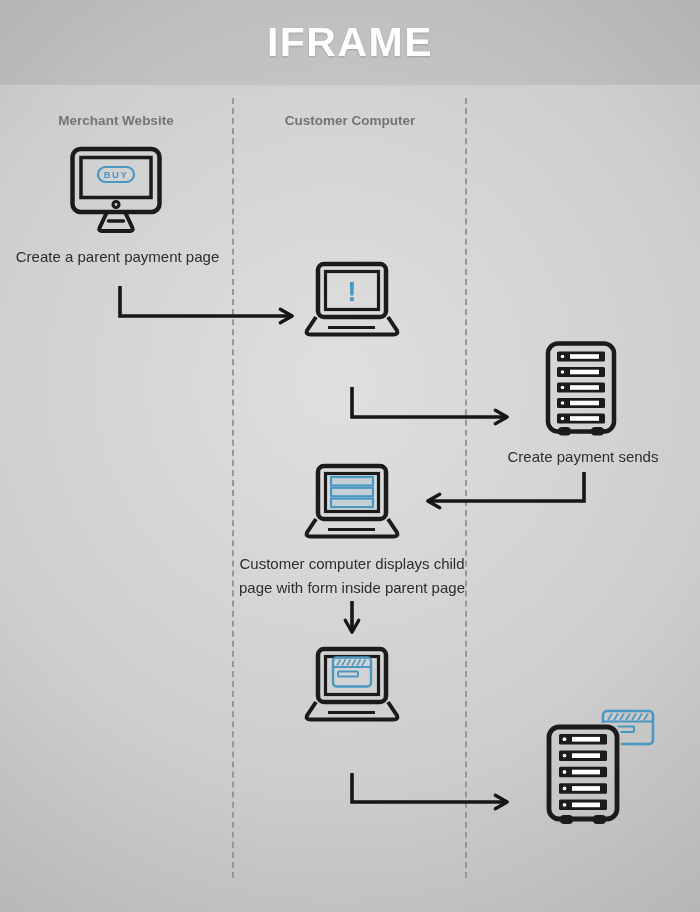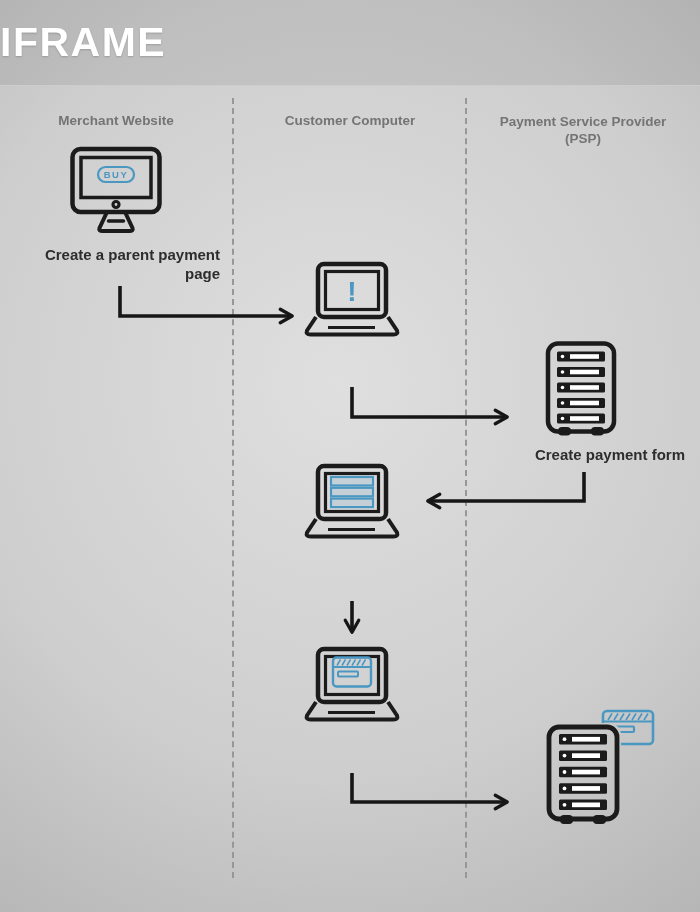--- a/index.html
+++ b/index.html
@@ -6,21 +6,21 @@
   html,body { background:#888; }
   body { font-family:"Liberation Sans", sans-serif; }
   .page{
     position:relative; width:700px; height:912px; margin:0 auto; overflow:hidden;
     background: radial-gradient(120% 95% at 48% 42%, #dfdfdf 0%, #cecece 45%, #b6b6b6 75%, #a3a3a3 100%);
   }
   .header{
     position:absolute; left:0; top:0; width:700px; height:86px;
     background: rgba(0,0,0,0.07);
     border-bottom:1px solid #cdcdcd;
-    display:flex; align-items:center; 
+    display:flex; align-items:center; justify-content:center;
   }
   .title{
     color:#ffffff; font-size:41px; font-weight:bold; letter-spacing:1.5px;
     text-shadow:0 1px 2px rgba(0,0,0,0.18);
   }
   .lane-divider{
     position:absolute; top:98px; height:780px; width:0;
     border-left:2px dashed #979797;
   }
   .divider-1{ left:232px; }
@@ -33,22 +33,22 @@
   .col-2{ left:250px; width:200px; }
   .col-3{ left:493px; width:180px; top:113px; }
   .icon{ position:absolute; }
   .icon-desktop     { left:68px;  top:146px; }
   .icon-laptop-alert{ left:296px; top:261px; }
   .icon-server-1    { left:545px; top:341px; }
   .icon-laptop-form { left:296px; top:463px; }
   .icon-laptop-card { left:296px; top:646px; }
   .icon-server-card { left:545px; top:706px; }
   .step-label{
-    position:absolute; text-align:right;
-    color:#2d2d2d; font-size:15px; font-weight:bold; line-height:19px;
+    position:absolute; text-align:center;
+    color:#2d2d2d; font-size:15px; font-weight:normal; line-height:24px;
   }
   .label-1{ left:15px;  top:245px; width:205px; }
   .label-2{ left:244px; top:349px; width:215px; }
   .label-3{ left:481px; top:445px; width:204px; }
   .label-4{ left:236px; top:552px; width:232px; }
   .label-5{ left:267px; top:736px; width:170px; }
   .label-6{ left:473px; top:835px; width:220px; }
   .arrows{ position:absolute; left:0; top:0; pointer-events:none; }
 </style>
 </head>
@@ -58,21 +58,20 @@
 
   <div class="header">
     <div class="title">IFRAME</div>
   </div>
 
   <div class="lane-divider divider-1"></div>
   <div class="lane-divider divider-2"></div>
 
   <div class="col-header col-2">Customer Computer</div>
   <div class="col-header col-1">Merchant Website</div>
-  <div class="col-header col-3">Payment Service Provider (PSP)</div>
 
   <svg class="icon icon-desktop" width="96" height="90" viewBox="0 0 96 90" fill="none">
     <g stroke="#1b1b1b" stroke-linecap="round">
       <rect x="4.5" y="3" width="87" height="63" rx="8" stroke-width="4.5"></rect>
       <rect x="13" y="11.5" width="70" height="40" stroke-width="3.5"></rect>
       <circle cx="48" cy="58.5" r="3" stroke-width="3.2"></circle>
       <path d="M39 66 L31.5 82 Q30.5 85 34.5 85 H61.5 Q65.5 85 64.5 82 L57 66" stroke-width="4" stroke-linejoin="round"></path>
       <line x1="40.5" y1="75" x2="55.5" y2="75" stroke-width="3.5"></line>
     </g>
     <g stroke="#4a97c2">
@@ -187,21 +186,22 @@
       <circle cx="19.5" cy="82.4" r="1.9" fill="#fff"></circle>
         <rect x="27" y="80.1" width="28" height="4.7" fill="#fff"></rect>
       <circle cx="19.5" cy="98.8" r="1.9" fill="#fff"></circle>
         <rect x="27" y="96.5" width="28" height="4.7" fill="#fff"></rect>
     </g>
     <rect x="15" y="109" width="13" height="9" rx="4" fill="#1b1b1b"></rect>
     <rect x="48" y="109" width="13" height="9" rx="4" fill="#1b1b1b"></rect>
   </svg>
 
   <div class="step-label label-1">Create a parent payment page</div>
-  <div class="step-label label-3">Create payment form</div>
+  <div class="step-label label-3">Create payment sends</div>
+  <div class="step-label label-4">Customer computer displays child page with form inside parent page</div>
 
   <svg class="arrows" width="700" height="912" viewBox="0 0 700 912" fill="none">
     <defs>
       <marker id="chev" viewBox="0 0 12 12" refX="8.5" refY="6" markerWidth="5" markerHeight="5" orient="auto">
         <path d="M2 1.5 L10 6 L2 10.5" fill="none" stroke="#161616" stroke-width="2.2" stroke-linecap="round" stroke-linejoin="round"></path>
       </marker>
     </defs>
     <g stroke="#161616" stroke-width="3.6">
       <path d="M120 286 V316 H290" marker-end="url(#chev)"></path>
       <path d="M352 387 V417 H505" marker-end="url(#chev)"></path>

